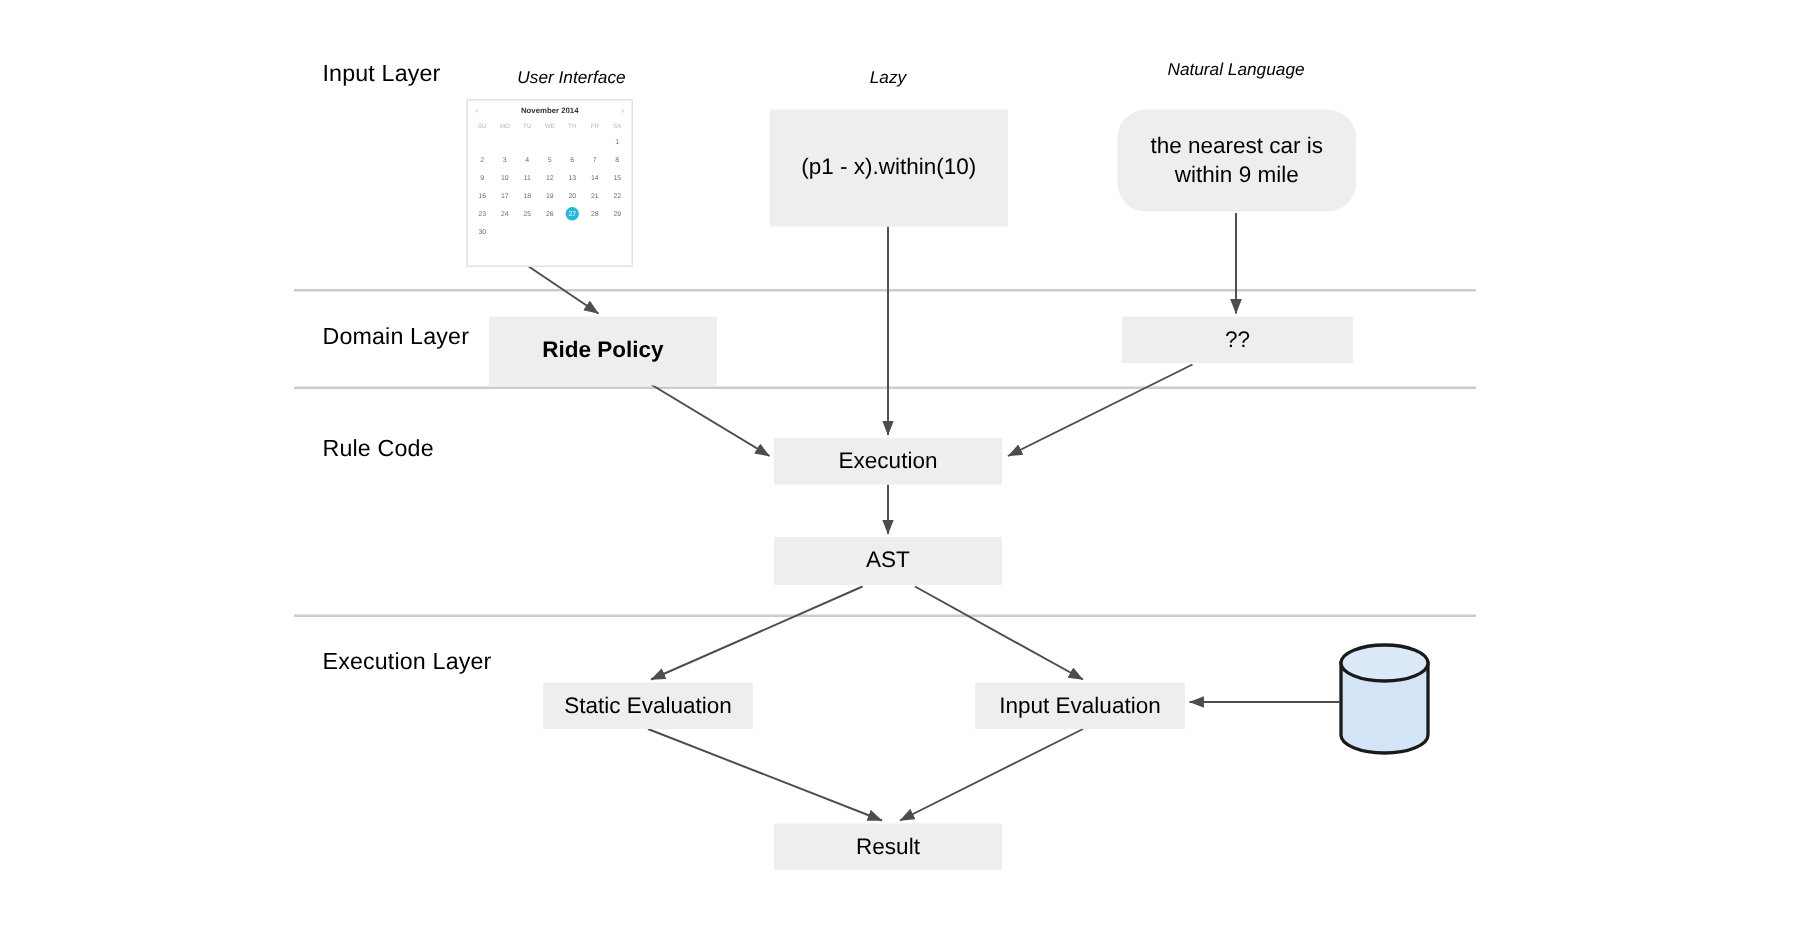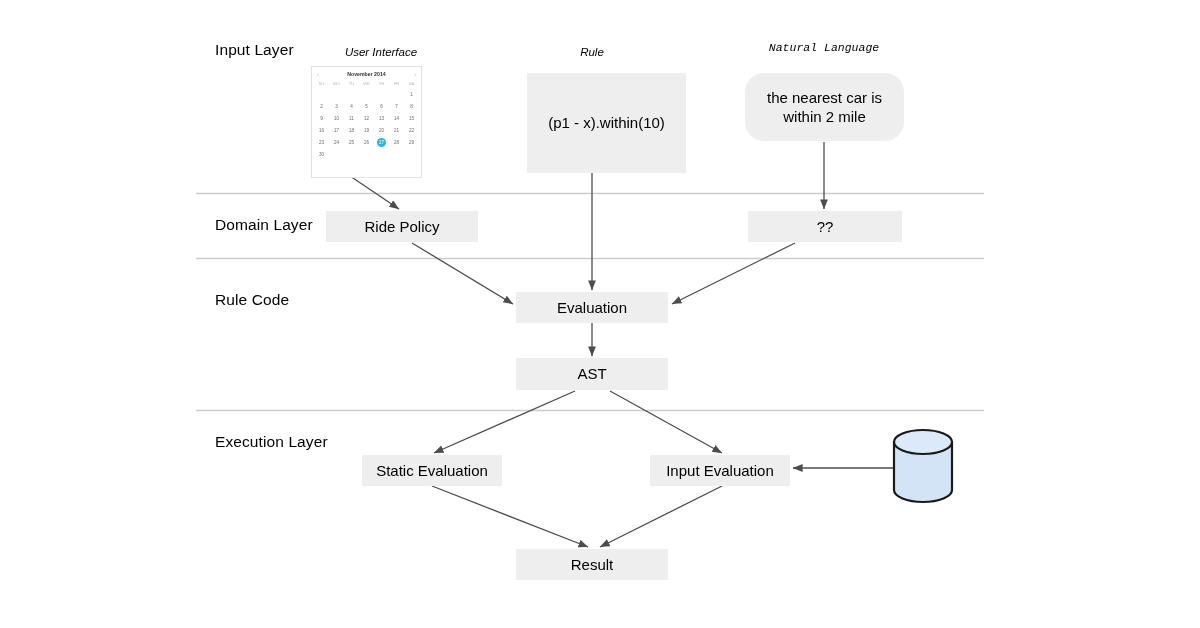--- a/index.html
+++ b/index.html
@@ -156,22 +156,22 @@
 
     <path d="M893,468 L793,468" stroke="#4d4d4d" stroke-width="1.3" fill="none" marker-end="url(#arrow)"></path>
   </svg>
 
   <div class="layer-label" style="left:215px; top:41px;">Input Layer</div>
   <div class="layer-label" style="left:215px; top:216px;">Domain Layer</div>
   <div class="layer-label" style="left:215px; top:291px;">Rule Code</div>
   <div class="layer-label" style="left:215px; top:433px;">Execution Layer</div>
 
   <div class="caption" style="left:322px; top:46px; width:118px;">User Interface</div>
-  <div class="caption" style="left:533px; top:46px; width:118px;">Rule</div>
-  <div class="caption" style="left:765px; top:41px; width:118px;font-family:Liberation Mono, monospace;">Natural Language</div>
+  <div class="caption" style="left:533px; top:46px; width:118px;">Lazy</div>
+  <div class="caption" style="left:765px; top:41px; width:118px;">Natural Language</div>
 
   <div class="calendar" style="left:311px; top:66px; width:111px; height:112px;">
     <div class="cal-head">
       <span class="cal-arrow">‹</span>
       <span class="cal-title">November 2014</span>
       <span class="cal-arrow">›</span>
     </div>
     <div class="cal-dow">
       <span>SU</span>
       <span>MO</span>
@@ -222,31 +222,31 @@
         <div class="cal-cell">30</div>
         <div class="cal-cell"></div>
         <div class="cal-cell"></div>
         <div class="cal-cell"></div>
         <div class="cal-cell"></div>
         <div class="cal-cell"></div>
         <div class="cal-cell"></div>
       </div>
   </div>
 
-  <div class="node multiline" style="left:527px; top:73px; width:159px; height:100px;">(p1 - x).within(10)</div>
+  <div class="node multiline" style="left:513px; top:73px; width:159px; height:78px;">(p1 - x).within(10)</div>
 
   <div class="node multiline" style="left:745px; top:73px; width:159px; height:68px; flex-direction:column;border-radius:19px;">
     <span>the nearest car is</span>
-    <span>within 2 mile</span>
+    <span>within 9 mile</span>
   </div>
 
-  <div class="node" style="left:326px; top:211px; width:152px; height:31px;">Ride Policy</div>
+  <div class="node" style="left:326px; top:211px; width:152px; height:46px;font-weight:bold;">Ride Policy</div>
   <div class="node" style="left:748px; top:211px; width:154px; height:31px;">??</div>
 
-  <div class="node" style="left:516px; top:292px; width:152px; height:31px;">Evaluation</div>
+  <div class="node" style="left:516px; top:292px; width:152px; height:31px;">Execution</div>
   <div class="node" style="left:516px; top:358px; width:152px; height:32px;">AST</div>
 
   <div class="node" style="left:362px; top:455px; width:140px; height:31px;">Static Evaluation</div>
   <div class="node" style="left:650px; top:455px; width:140px; height:31px;">Input Evaluation</div>
   <div class="node" style="left:516px; top:549px; width:152px; height:31px;">Result</div>
 
   <svg class="db-cyl" style="left:890px; top:428px;" width="66" height="76" viewBox="0 0 66 76" xmlns="http://www.w3.org/2000/svg">
     <path d="M4,14 L4,62 A29,12 0 0 0 62,62 L62,14 Z" fill="#d4e4f7" stroke="#1a1a1a" stroke-width="2.2"></path>
     <ellipse cx="33" cy="14" rx="29" ry="12" fill="#dbe9f8" stroke="#1a1a1a" stroke-width="2.2"></ellipse>
   </svg>

